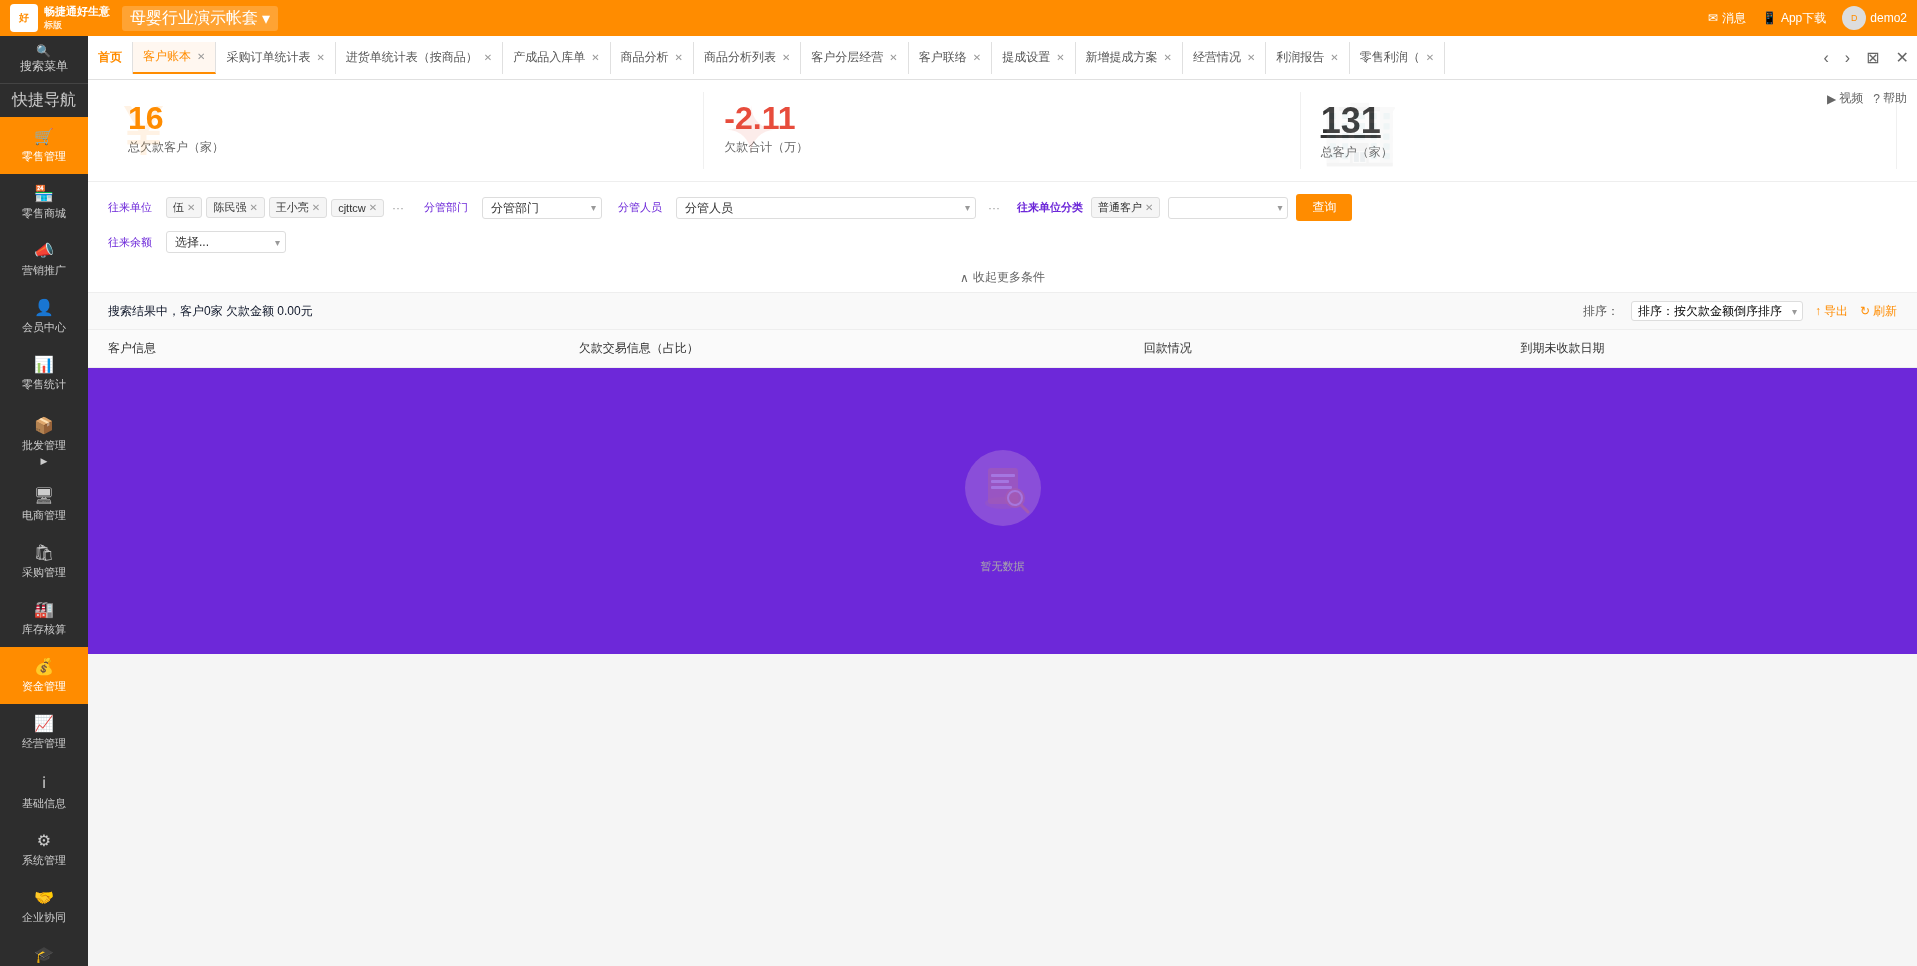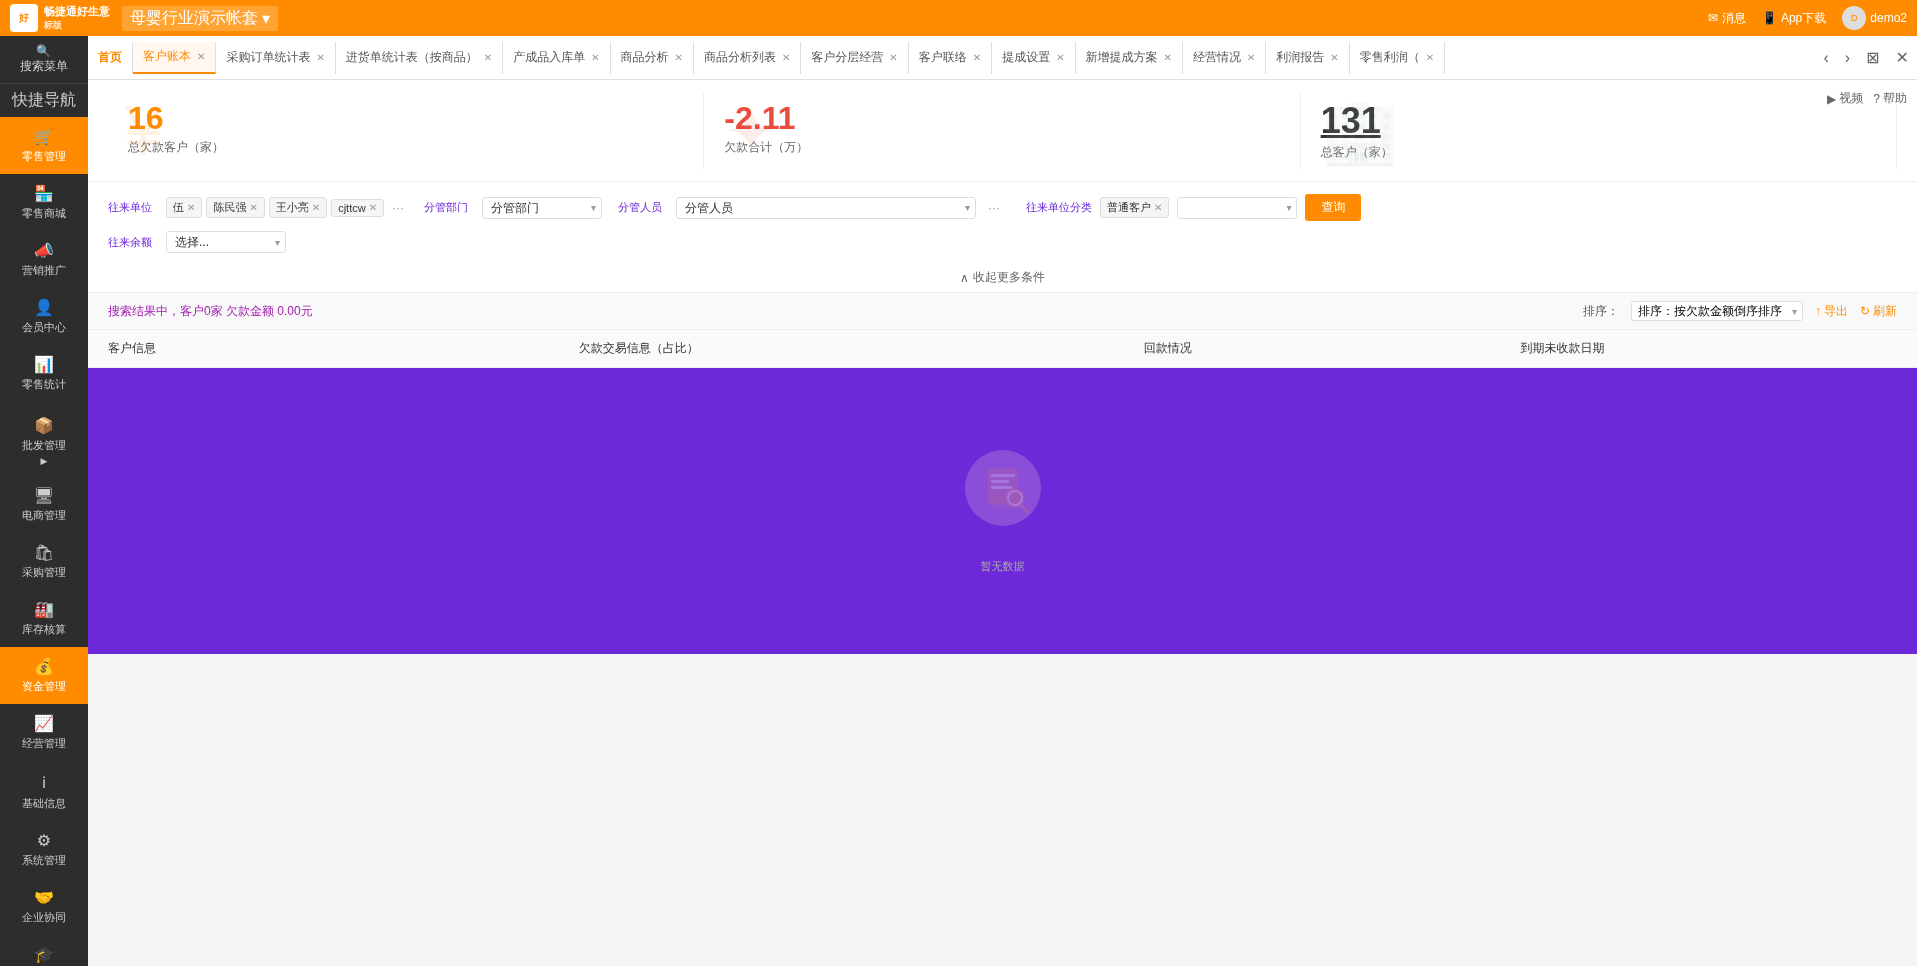--- a/index.html
+++ b/index.html
@@ -63,21 +63,21 @@
     .filter-tag .remove { cursor: pointer; color: #999; font-size: 10px; }
     .filter-select { border: 1px solid #ddd; border-radius: 3px; padding: 3px 24px 3px 8px; font-size: 12px; color: #333; background: white; appearance: none; cursor: pointer; position: relative; min-width: 120px; }
     .select-wrapper { position: relative; display: inline-flex; align-items: center; }
     .select-wrapper::after { content: "▾"; position: absolute; right: 6px; color: #999; pointer-events: none; font-size: 10px; }
     .filter-input-wide { min-width: 300px; }
     .filter-dots { color: #999; cursor: pointer; padding: 0 4px; }
     .collapse-btn { display: flex; align-items: center; justify-content: center; padding: 6px 0; color: #666; font-size: 12px; cursor: pointer; gap: 4px; }
 
     
     .search-info { padding: 8px 20px; background: #f9f9f9; border-bottom: 1px solid #eee; display: flex; align-items: center; justify-content: space-between; }
-    .search-info-left { font-size: 12px; color: #a21caf; }
+    .search-info-left { font-size: 12px; color: #0f172a; }
     .search-info-right { display: flex; align-items: center; gap: 12px; font-size: 12px; color: #555; }
     .sort-select { border: 1px solid #ddd; border-radius: 3px; padding: 2px 20px 2px 6px; font-size: 12px; appearance: none; background: white; cursor: pointer; }
     .btn-export { color: #ff8c00; cursor: pointer; display: flex; align-items: center; gap: 3px; }
     .btn-refresh { color: #ff8c00; cursor: pointer; display: flex; align-items: center; gap: 3px; }
 
     
     .data-table { width: 100%; background: #6d28d9; }
     .table-header { display: flex; padding: 10px 20px; background: #fafafa; border-bottom: 1px solid #eee; font-size: 12px; color: #333; font-weight: 500; }
     .col-customer { flex: 2.5; }
     .col-debt { flex: 3; }
@@ -334,21 +334,21 @@
               </div>
 
               <span class="filter-label" style="margin-left:8px;">分管人员</span>
               <div class="select-wrapper">
                 <select class="filter-select filter-input-wide">
                   <option value="分管人员">分管人员</option>
                 </select>
               </div>
               <span class="filter-dots">···</span>
 
-              <span class="filter-label" style="margin-left:14px;">往来单位分类</span>
+              <span class="filter-label" style="margin-left:5px;font-weight:bold;">往来单位分类</span>
               <div class="tag-list">
                 <div class="filter-tag">
                   <span>普通客户</span>
                   <span class="remove">✕</span>
                 </div>
               </div>
               <div class="select-wrapper">
                 <select class="filter-select">
                   <option></option>
                 </select>

